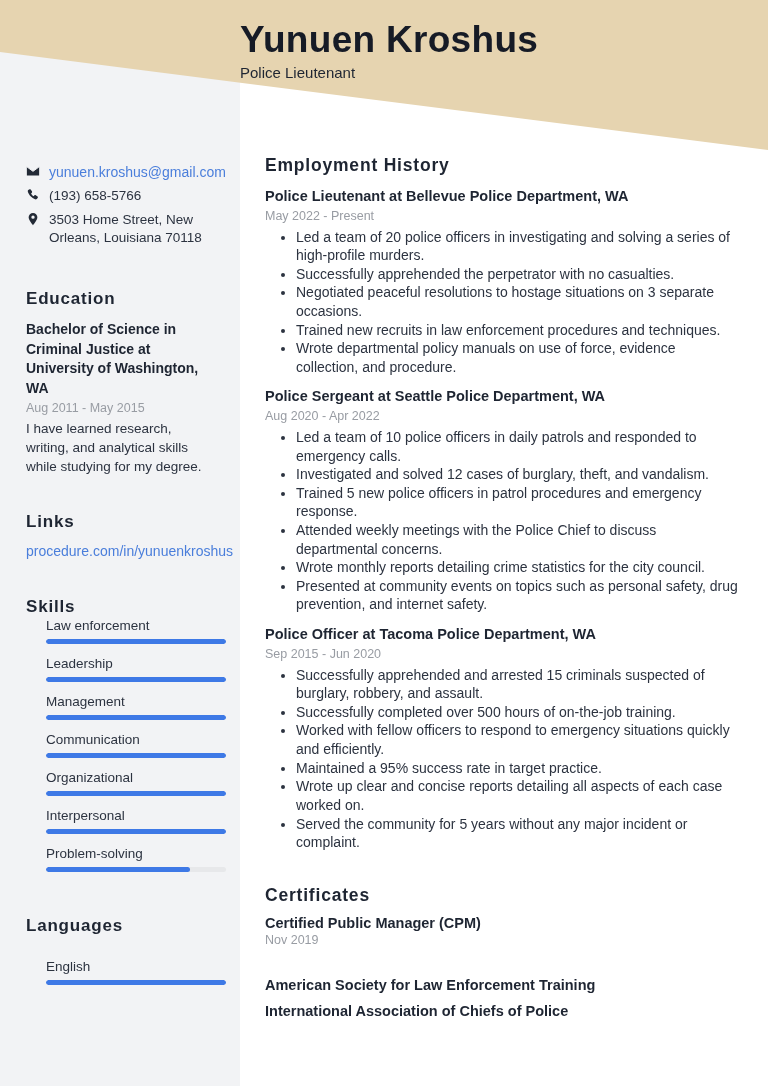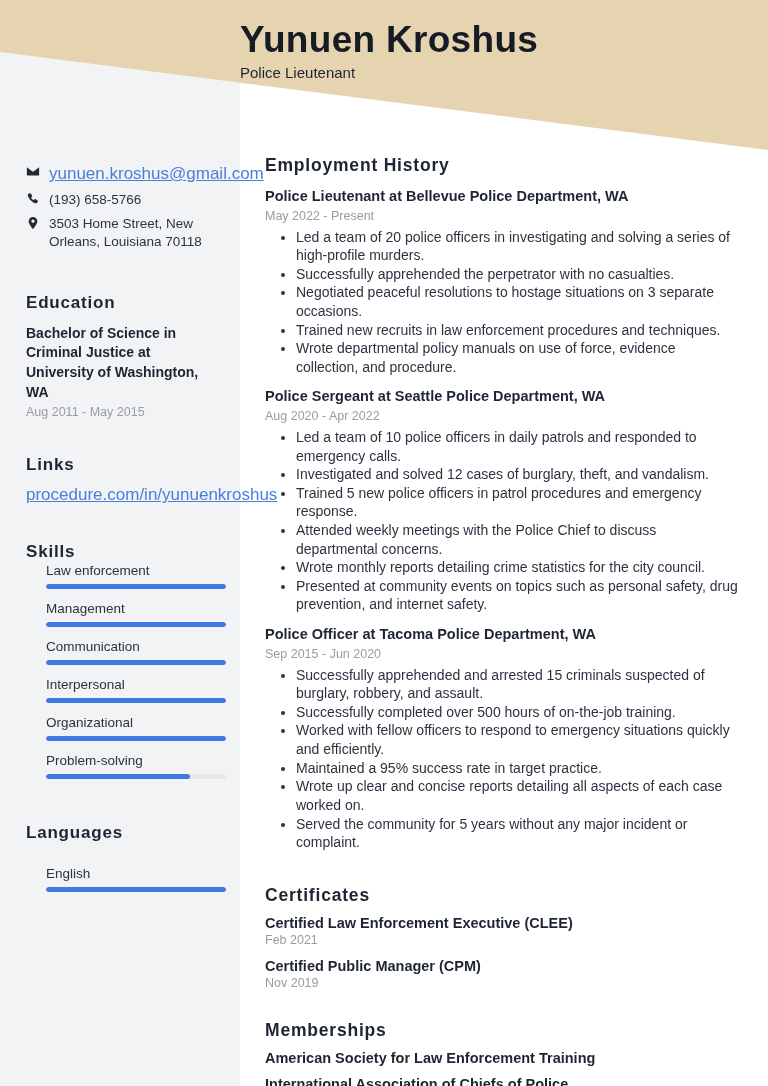--- a/index.html
+++ b/index.html
@@ -21,21 +21,21 @@
     background:#E6D4B0; z-index:2;
     clip-path:polygon(0 0, 768px 0, 768px 150px, 0 52px);
   }
   .header-text { position:absolute; left:240px; right:0; top:21px; text-align:left; }
   .name { font-size:37px; font-weight:700; color:#161B26; letter-spacing:0.3px; line-height:1.05; }
   .job-subtitle { font-size:15px; color:#1E2532; margin-top:4px; }
   
   .contact-row { display:flex; align-items:flex-start; gap:9px; margin-bottom:6px; font-size:13.5px; color:#2C3340; line-height:1.32; }
   .contact-icon { flex:0 0 14px; width:14px; height:14px; margin-top:1px; }
   .contact-icon svg { width:14px; height:14px; fill:#232A36; }
-  a.link { color:#4A7EDB; text-decoration:underline; cursor:pointer; font-size:17px; }
+  a.link { color:#4A7EDB; cursor:pointer; font-size:14px; }
   .side-heading { font-size:17px; font-weight:700; color:#1E2532; letter-spacing:0.8px; }
   .edu-heading { margin-top:42px; margin-bottom:11px; }
   .degree { font-size:14px; font-weight:700; color:#1E2532; line-height:1.4; }
   .side-dates { font-size:12.5px; color:#989CA3; margin-top:3px; }
   .side-desc { font-size:13.5px; color:#2C3340; line-height:1.38; margin-top:5px; }
   .links-heading { margin-top:36px; margin-bottom:10px; }
   .skills-heading { margin-top:37px; margin-bottom:1px; }
   .lang-heading { margin-top:44px; margin-bottom:23px; }
   .meter-row { margin-bottom:12px;margin-left:20px; }
   .meter-label { font-size:13.5px; color:#2C3340; margin-bottom:6px; }
@@ -89,52 +89,59 @@
           <svg viewBox="0 0 16 16">
               <path d="M8 1a5 5 0 0 0-5 5c0 3.5 5 9 5 9s5-5.5 5-9a5 5 0 0 0-5-5zm0 6.8A1.9 1.9 0 1 1 8 4a1.9 1.9 0 0 1 0 3.8z"></path>
             </svg>
         </span>
         <span>3503 Home Street, New Orleans, Louisiana 70118</span>
       </div>
 
       <div class="side-heading edu-heading">Education</div>
       <div class="degree">Bachelor of Science in Criminal Justice at University of Washington, WA</div>
       <div class="side-dates">Aug 2011 - May 2015</div>
+      <div class="side-desc">I have learned research, writing, and analytical skills while studying for my degree.</div>
 
       <div class="side-heading links-heading">Links</div>
       <div id="links-list"><a class="link">procedure.com/in/yunuenkroshus</a></div>
 
       <div class="side-heading skills-heading">Skills</div>
       <div id="skills-list">
           <div class="meter-row">
             <div class="meter-label">Law enforcement</div>
             <div class="meter-track">
               <div class="meter-fill" style="width: 100%;"></div>
             </div>
           </div>
           <div class="meter-row">
+            <div class="meter-label">Leadership</div>
+            <div class="meter-track">
+              <div class="meter-fill" style="width: 100%;"></div>
+            </div>
+          </div>
+          <div class="meter-row">
             <div class="meter-label">Management</div>
             <div class="meter-track">
               <div class="meter-fill" style="width: 100%;"></div>
             </div>
           </div>
           <div class="meter-row">
             <div class="meter-label">Communication</div>
             <div class="meter-track">
               <div class="meter-fill" style="width: 100%;"></div>
             </div>
           </div>
           <div class="meter-row">
+            <div class="meter-label">Organizational</div>
+            <div class="meter-track">
+              <div class="meter-fill" style="width: 100%;"></div>
+            </div>
+          </div>
+          <div class="meter-row">
             <div class="meter-label">Interpersonal</div>
-            <div class="meter-track">
-              <div class="meter-fill" style="width: 100%;"></div>
-            </div>
-          </div>
-          <div class="meter-row">
-            <div class="meter-label">Organizational</div>
             <div class="meter-track">
               <div class="meter-fill" style="width: 100%;"></div>
             </div>
           </div>
           <div class="meter-row">
             <div class="meter-label">Problem-solving</div>
             <div class="meter-track">
               <div class="meter-fill" style="width: 80%;"></div>
             </div>
           </div>
@@ -196,32 +203,27 @@
             <li>Wrote up clear and concise reports detailing all aspects of each case worked on.</li>
             <li>Served the community for 5 years without any major incident or complaint.</li>
           </ul>
         </div>
       </div>
 
     <div class="cert-section">
       <div class="main-heading">Certificates</div>
       <div id="cert-list">
           <div class="cert-item">
-            <div class="cert-title">Certified Law Enforcement Executive (CLEE)</div>
-            <div class="cert-date">Feb 2021</div>
-          </div>
-          <div class="cert-item">
             <div class="cert-title">Certified Public Manager (CPM)</div>
             <div class="cert-date">Nov 2019</div>
           </div>
         </div>
     </div>
 
     <div class="member-section">
-      <div class="main-heading">Memberships</div>
       <div id="membership-list">
           <div class="member-item">American Society for Law Enforcement Training</div>
           <div class="member-item">International Association of Chiefs of Police</div>
         </div>
     </div>
   </div>
 
 </div>
 
 </body></html>

